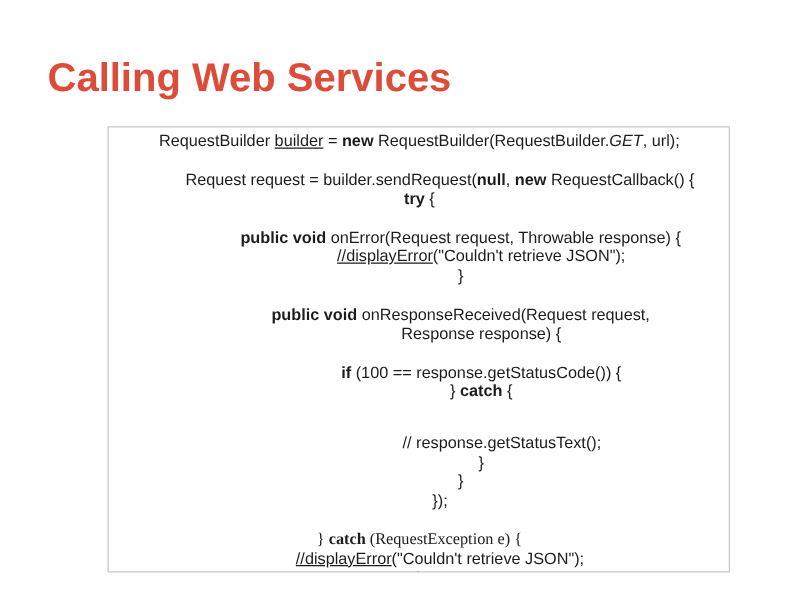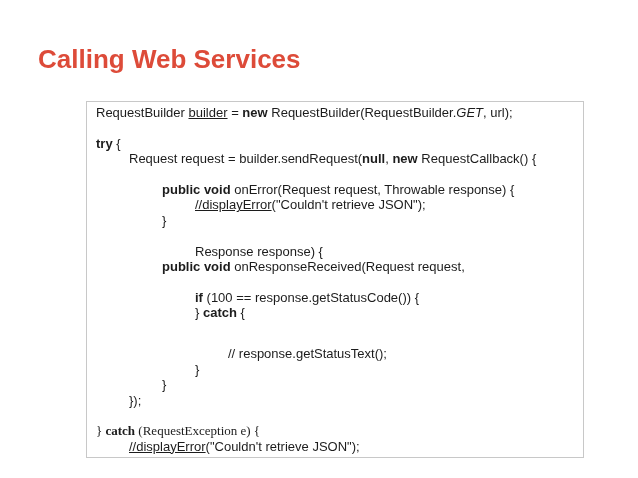--- a/index.html
+++ b/index.html
@@ -14,21 +14,21 @@
   .slide {
     position: relative;
     width: 638px;
     height: 478px;
     background: #ffffff;
   }
   .slide-title {
     position: absolute;
     left: 38px;
     top: 44px;
-    font-size: 26px;
+    font-size: 32px;
     font-weight: bold;
     letter-spacing: 0;
     white-space: nowrap;
     text-align: right;
   }
   .code-box {
     position: absolute;
     left: 86px;
     top: 101px;
     width: 498px;
@@ -47,32 +47,32 @@
   }
   .code-line .b { font-weight: bold; }
   .code-line .i { font-style: italic; }
   .code-line .u { text-decoration: underline; }
 </style>
 </head>
 <body style="background: rgb(255, 255, 255);">
 
 <div class="slide">
   <div class="slide-title" style="color: rgb(221, 75, 57);">Calling Web Services</div>
-  <div class="code-box" id="code-box" style="color: rgb(28, 28, 28); border-color: rgb(200, 200, 200);">
+  <div class="code-box" id="code-box" style="color: rgb(28, 28, 28); border-color: rgb(200, 200, 200); text-align: center;">
       <div class="code-line" style="padding-left: 0px;"><span>RequestBuilder </span><span class="u">builder</span><span> = </span><span class="b">new</span><span> RequestBuilder(RequestBuilder.</span><span class="i">GET</span><span>, url);</span></div>
       <div class="code-line">&nbsp;</div>
+      <div class="code-line" style="padding-left: 33px;"><span>Request request = builder.sendRequest(</span><span class="b">null</span><span>, </span><span class="b">new</span><span> RequestCallback() {</span></div>
       <div class="code-line" style="padding-left: 0px;"><span class="b">try</span><span> {</span></div>
-      <div class="code-line" style="padding-left: 33px;"><span>Request request = builder.sendRequest(</span><span class="b">null</span><span>, </span><span class="b">new</span><span> RequestCallback() {</span></div>
       <div class="code-line">&nbsp;</div>
       <div class="code-line" style="padding-left: 66px;"><span class="b">public void</span><span> onError(Request request, Throwable response) {</span></div>
       <div class="code-line" style="padding-left: 99px;"><span class="u">//displayError</span><span>("Couldn't retrieve JSON");</span></div>
       <div class="code-line" style="padding-left: 66px;"><span>}</span></div>
       <div class="code-line">&nbsp;</div>
+      <div class="code-line" style="padding-left: 66px;"><span class="b">public void</span><span> onResponseReceived(Request request,</span></div>
       <div class="code-line" style="padding-left: 99px;"><span>Response response) {</span></div>
-      <div class="code-line" style="padding-left: 66px;"><span class="b">public void</span><span> onResponseReceived(Request request,</span></div>
       <div class="code-line">&nbsp;</div>
       <div class="code-line" style="padding-left: 99px;"><span class="b">if</span><span> (100 == response.getStatusCode()) {</span></div>
       <div class="code-line" style="padding-left: 99px;"><span>} </span><span class="b">catch</span><span> {</span></div>
       <div class="code-line" style="padding-left: 132px; margin-top: 26px;"><span>// response.getStatusText();</span></div>
       <div class="code-line" style="padding-left: 99px;"><span>}</span></div>
       <div class="code-line" style="padding-left: 66px;"><span>}</span></div>
       <div class="code-line" style="padding-left: 33px;"><span>});</span></div>
       <div class="code-line">&nbsp;</div>
       <div class="code-line" style="padding-left: 0px; font-family: Liberation Serif, serif;"><span>} </span><span class="b">catch</span><span> (RequestException e) {</span></div>
       <div class="code-line" style="padding-left: 33px;"><span class="u">//displayError</span><span>("Couldn't retrieve JSON");</span></div>

